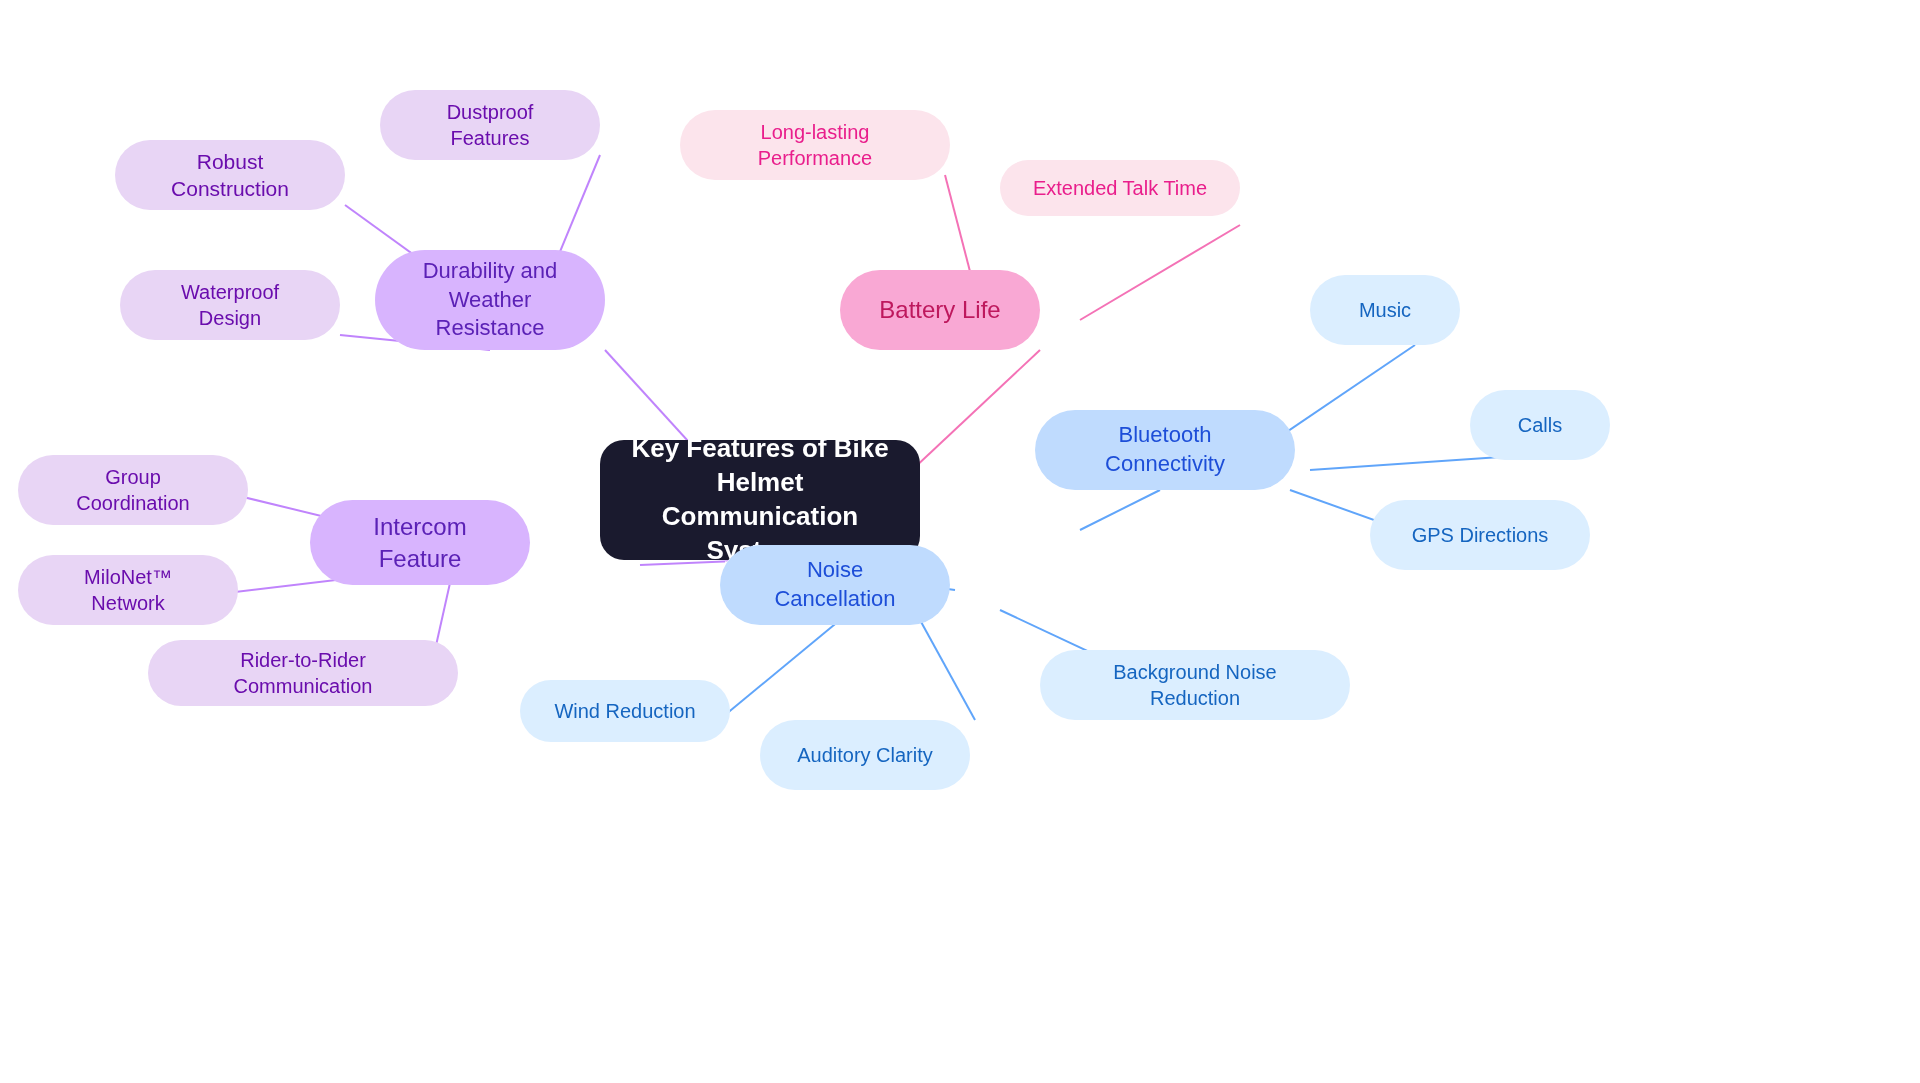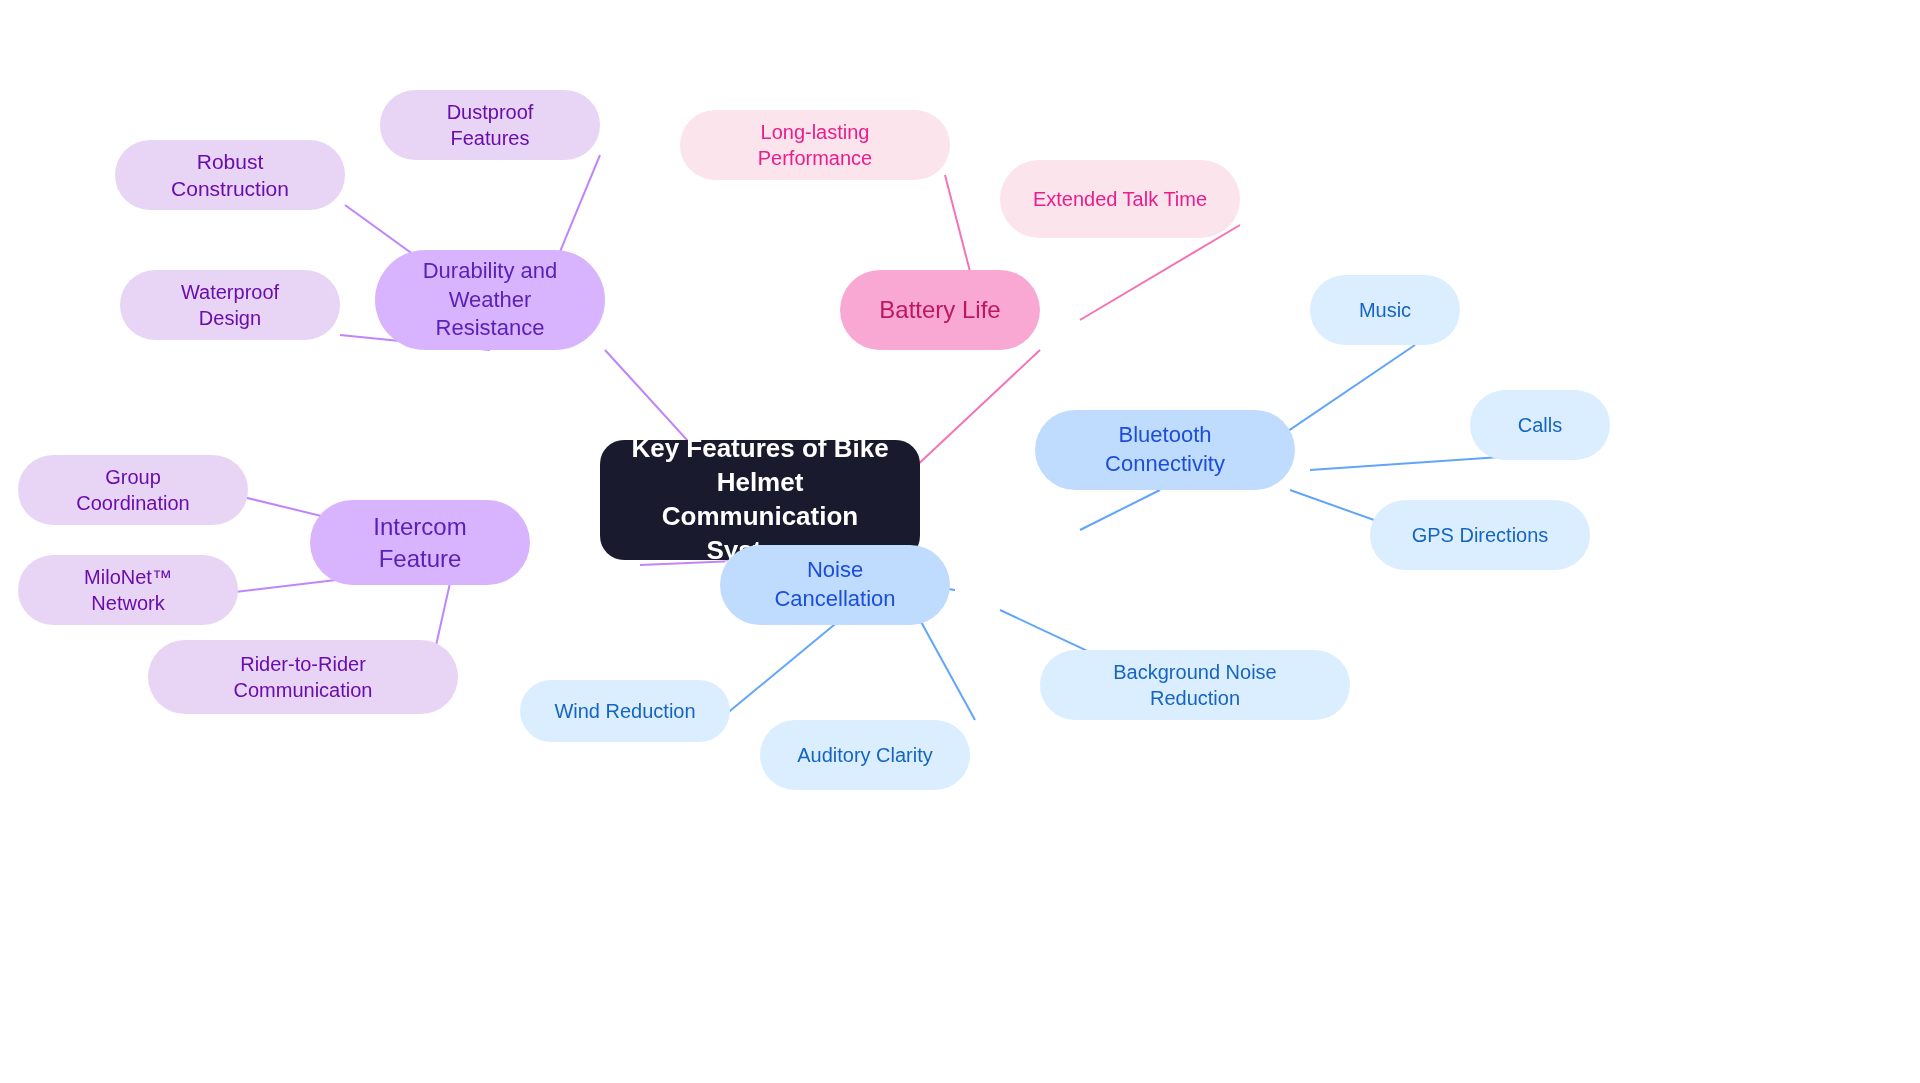--- a/index.html
+++ b/index.html
@@ -125,21 +125,21 @@
 </div>
 
 <div class="node node-pink-mid" style="left: 840px; top: 270px; width: 200px; height: 80px; font-size: 24px;">
   Battery Life
 </div>
 
 <div class="node node-pink" style="left: 680px; top: 110px; width: 270px; height: 70px; font-size: 20px;">
   Long-lasting Performance
 </div>
 
-<div class="node node-pink" style="left: 1000px; top: 160px; width: 240px; height: 78px; font-size: 20px;">
+<div class="node node-pink" style="left: 1000px; top: 160px; width: 240px; height: 56px; font-size: 20px;">
   Extended Talk Time
 </div>
 
 <div class="node node-blue-mid" style="left: 1035px; top: 410px; width: 260px; height: 80px; font-size: 22px;">
   Bluetooth Connectivity
 </div>
 
 <div class="node node-blue" style="left: 1310px; top: 275px; width: 150px; height: 70px; font-size: 20px;">
   Music
 </div>
@@ -173,15 +173,15 @@
 </div>
 
 <div class="node node-purple" style="left: 18px; top: 455px; width: 230px; height: 70px; font-size: 20px;">
   Group Coordination
 </div>
 
 <div class="node node-purple" style="left: 18px; top: 555px; width: 220px; height: 70px; font-size: 20px;">
   MiloNet™ Network
 </div>
 
-<div class="node node-purple" style="left: 148px; top: 640px; width: 310px; height: 74px; font-size: 20px;">
+<div class="node node-purple" style="left: 148px; top: 640px; width: 310px; height: 66px; font-size: 20px;">
   Rider-to-Rider Communication
 </div>
 
 </body></html>

